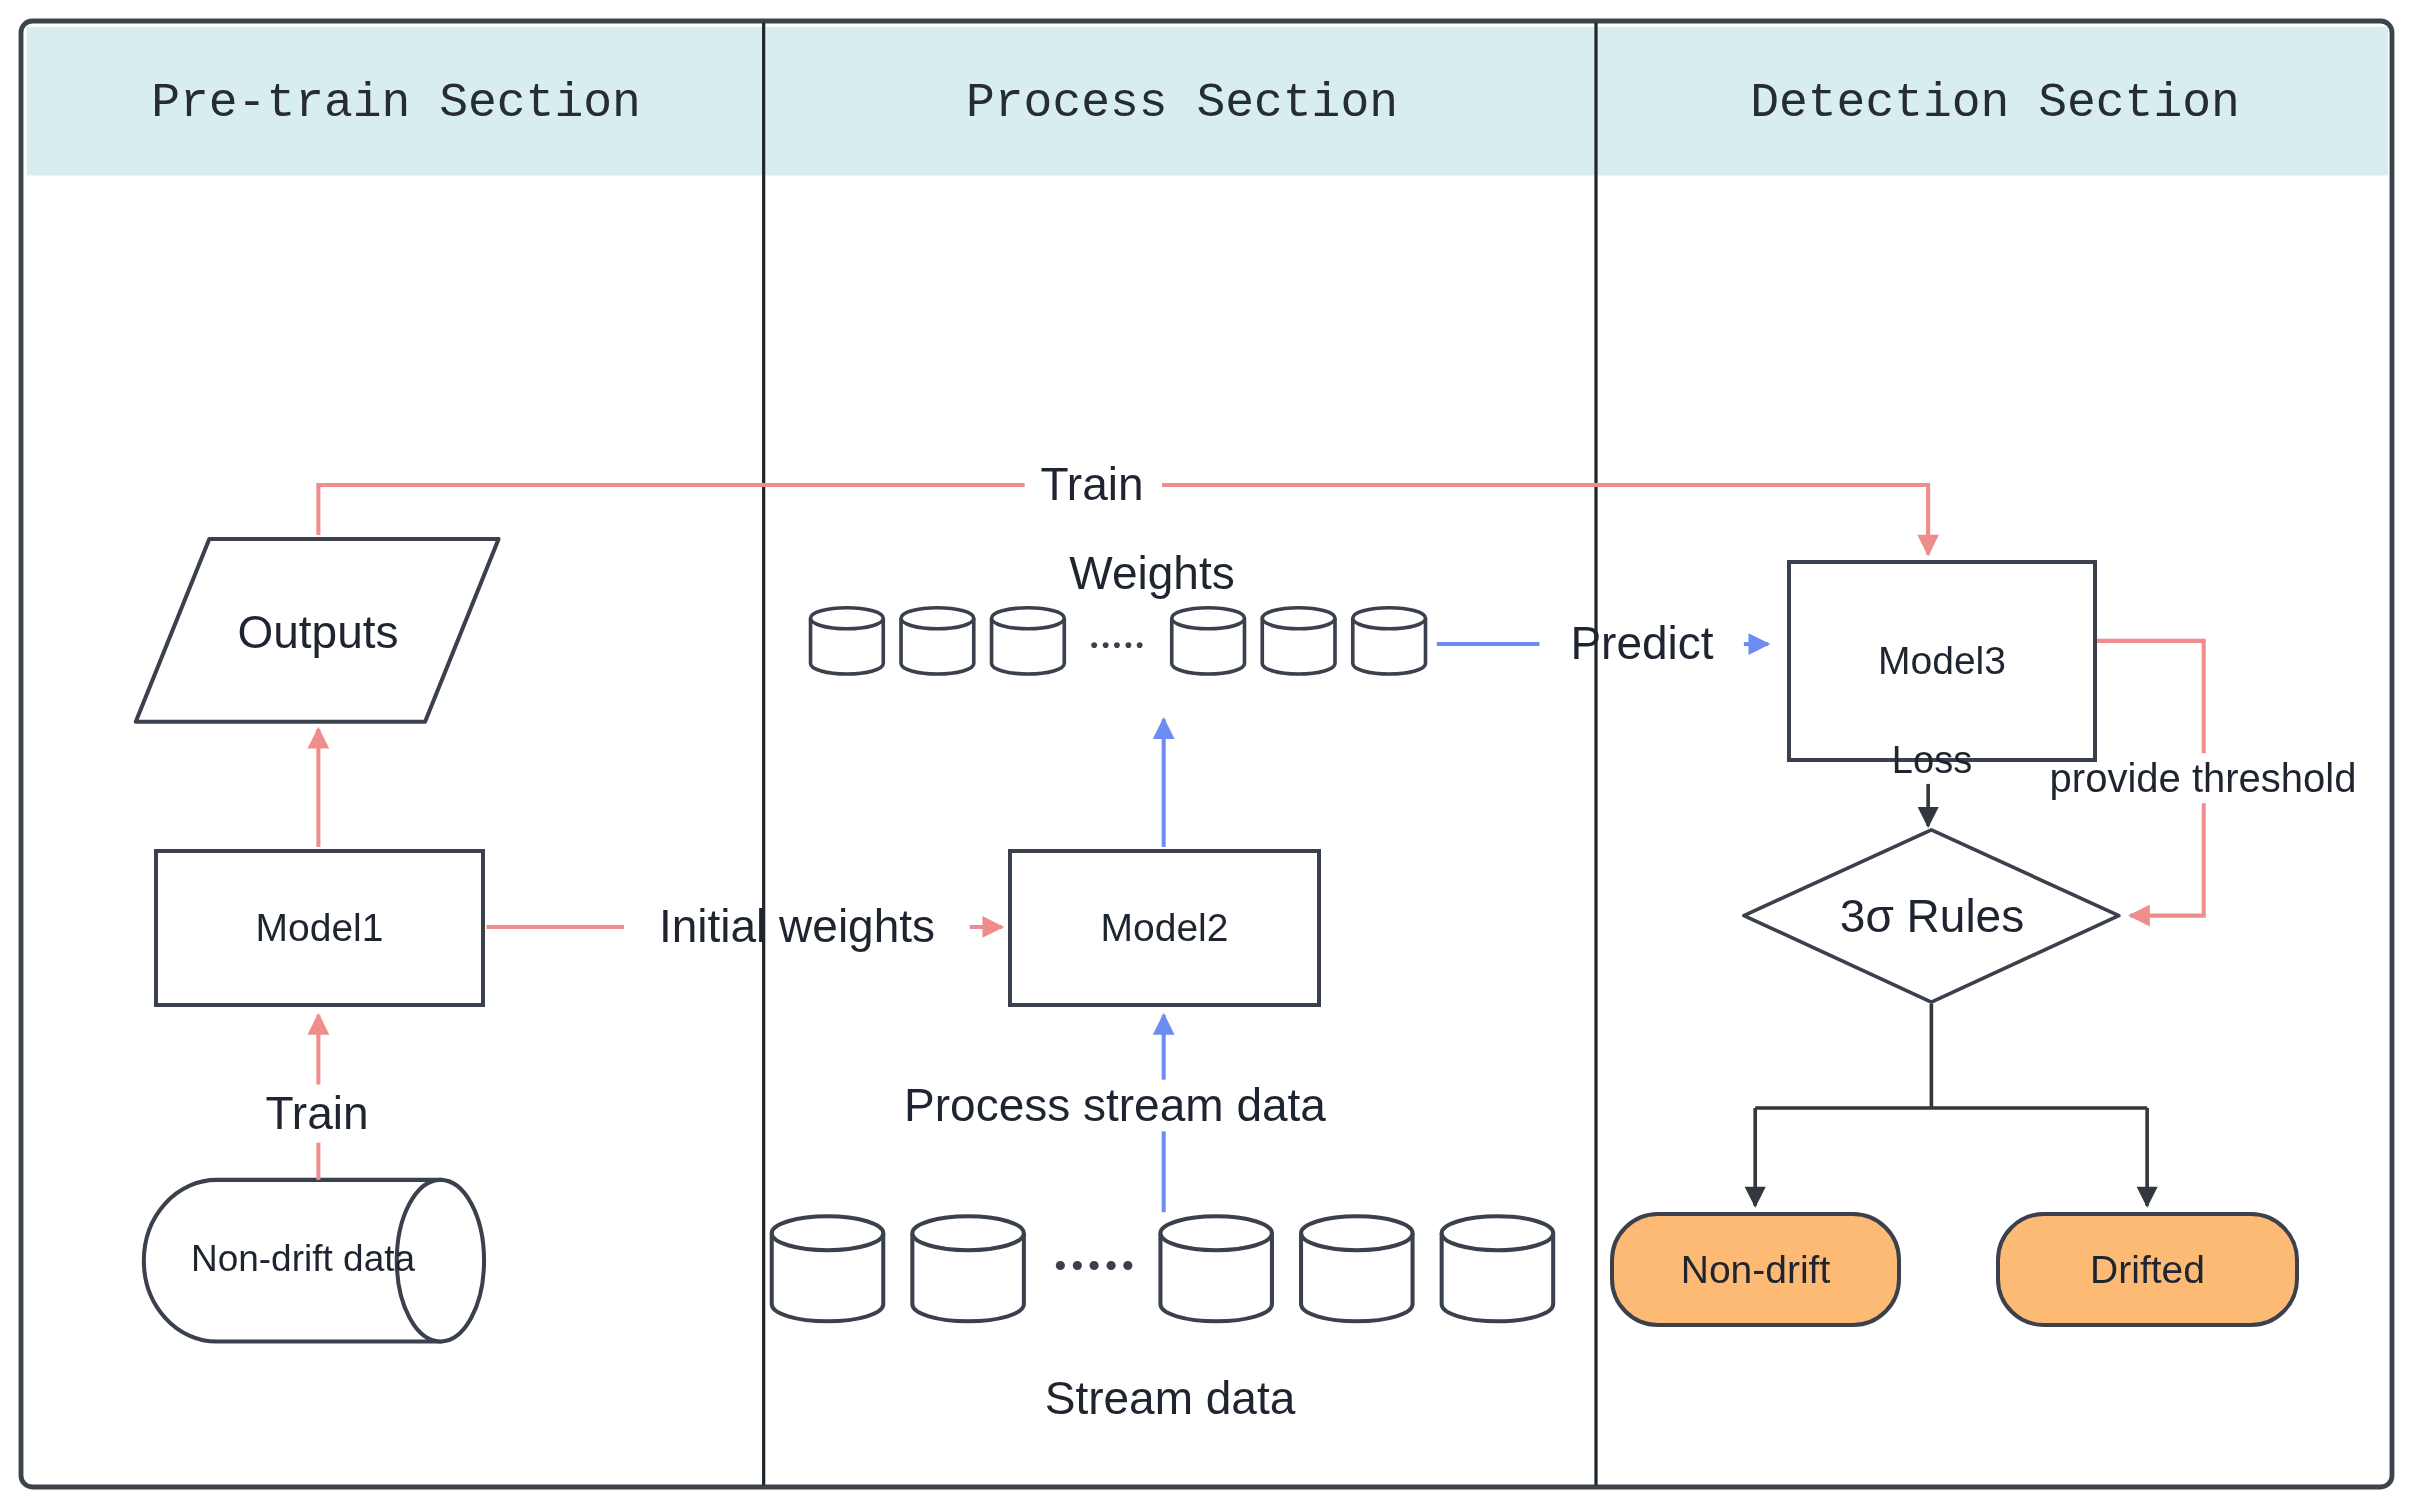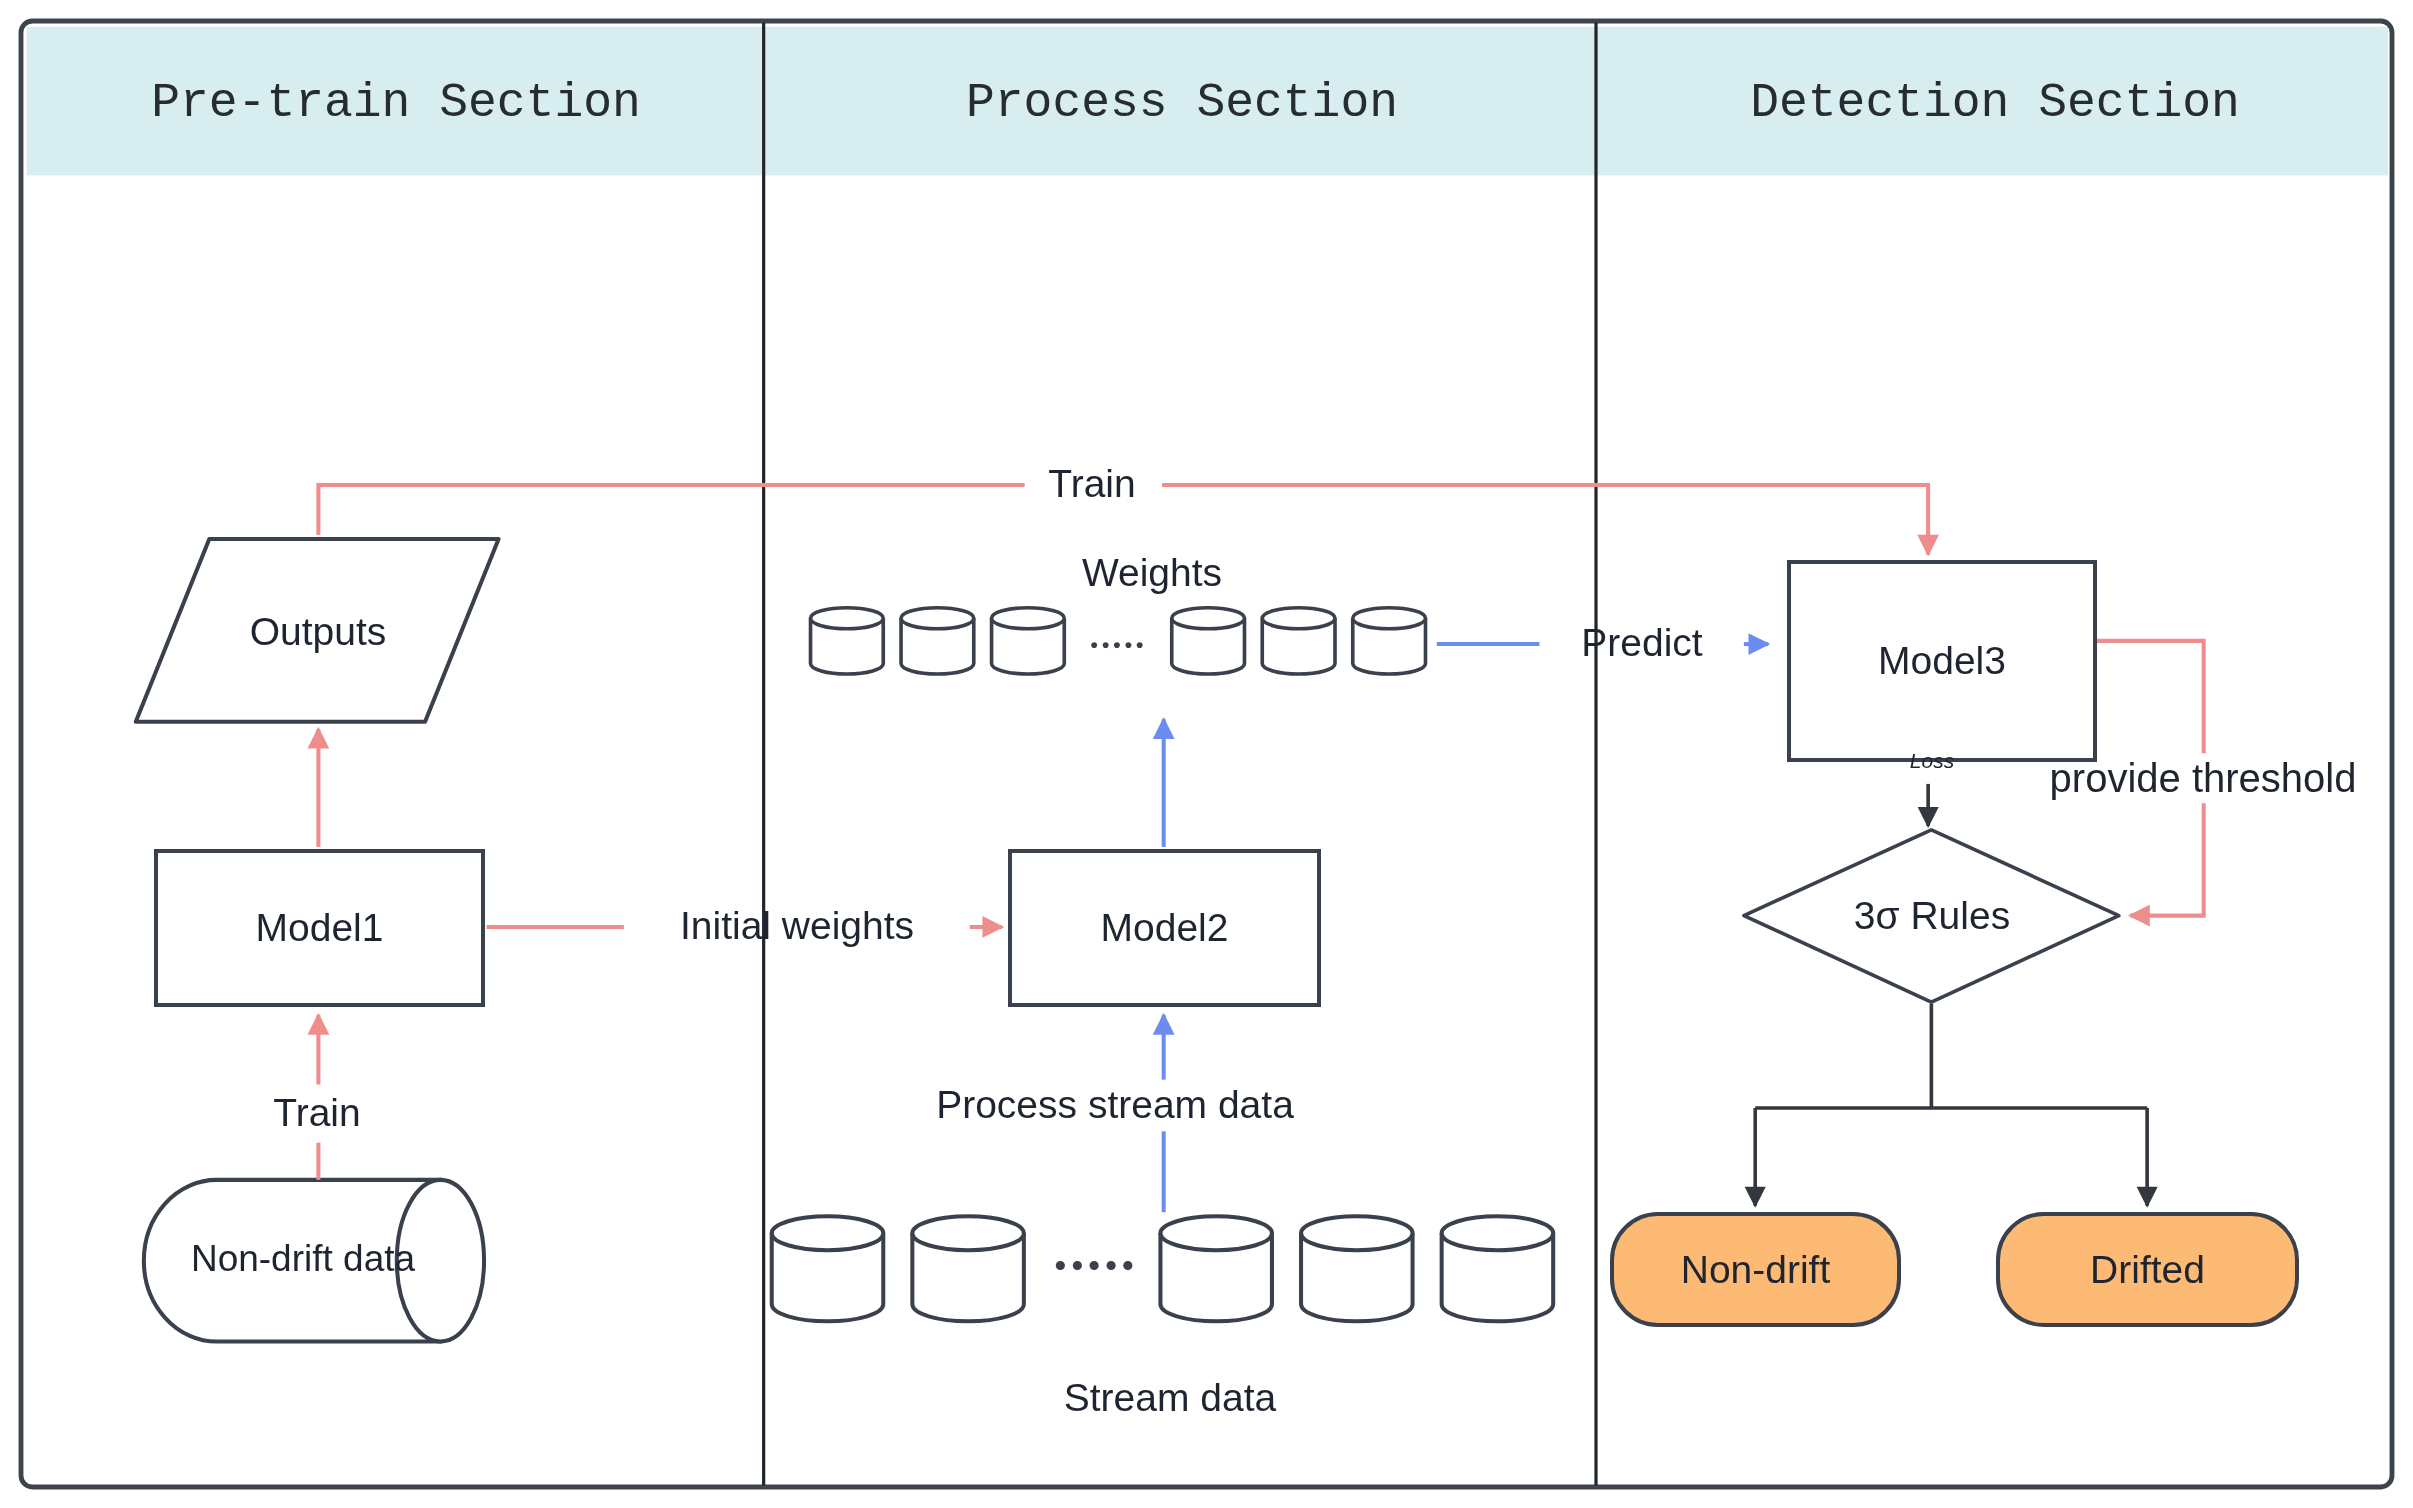--- a/index.html
+++ b/index.html
@@ -23,24 +23,24 @@
   .edge.red{stroke:var(--red);stroke-width:5;}
   .edge.blue{stroke:var(--blue);stroke-width:5;}
   .edge.black{stroke:var(--black);stroke-width:4.5;}
   .mhead-red{fill:var(--red);}
   .mhead-blue{fill:var(--blue);}
   .mhead-black{fill:var(--black);}
   .cyl{fill:#ffffff;stroke:var(--node-stroke);}
 
   .lbl{
     position:absolute;transform:translate(-50%,-50%);
-    white-space:nowrap;font-size:39px;line-height:1.15;color:var(--text);
+    white-space:nowrap;font-size:46px;line-height:1.15;color:var(--text);
     text-align:center;z-index:3;
   }
-  .lbl.small{font-size:21px;font-style:italic;}
+  .lbl.small{font-size:38px;}
   .lbl.mid{font-size:40px;}
   .section-title{
     position:absolute;transform:translate(-50%,-50%);
     font-family:Liberation Mono, monospace;
     font-size:48px;color:var(--title);white-space:nowrap;z-index:3;
   }
   .node-box{
     position:absolute;background:#ffffff;border:4px solid var(--node-stroke);
     display:flex;align-items:center;justify-content:center;
     font-size:39px;z-index:2;box-sizing:border-box;

